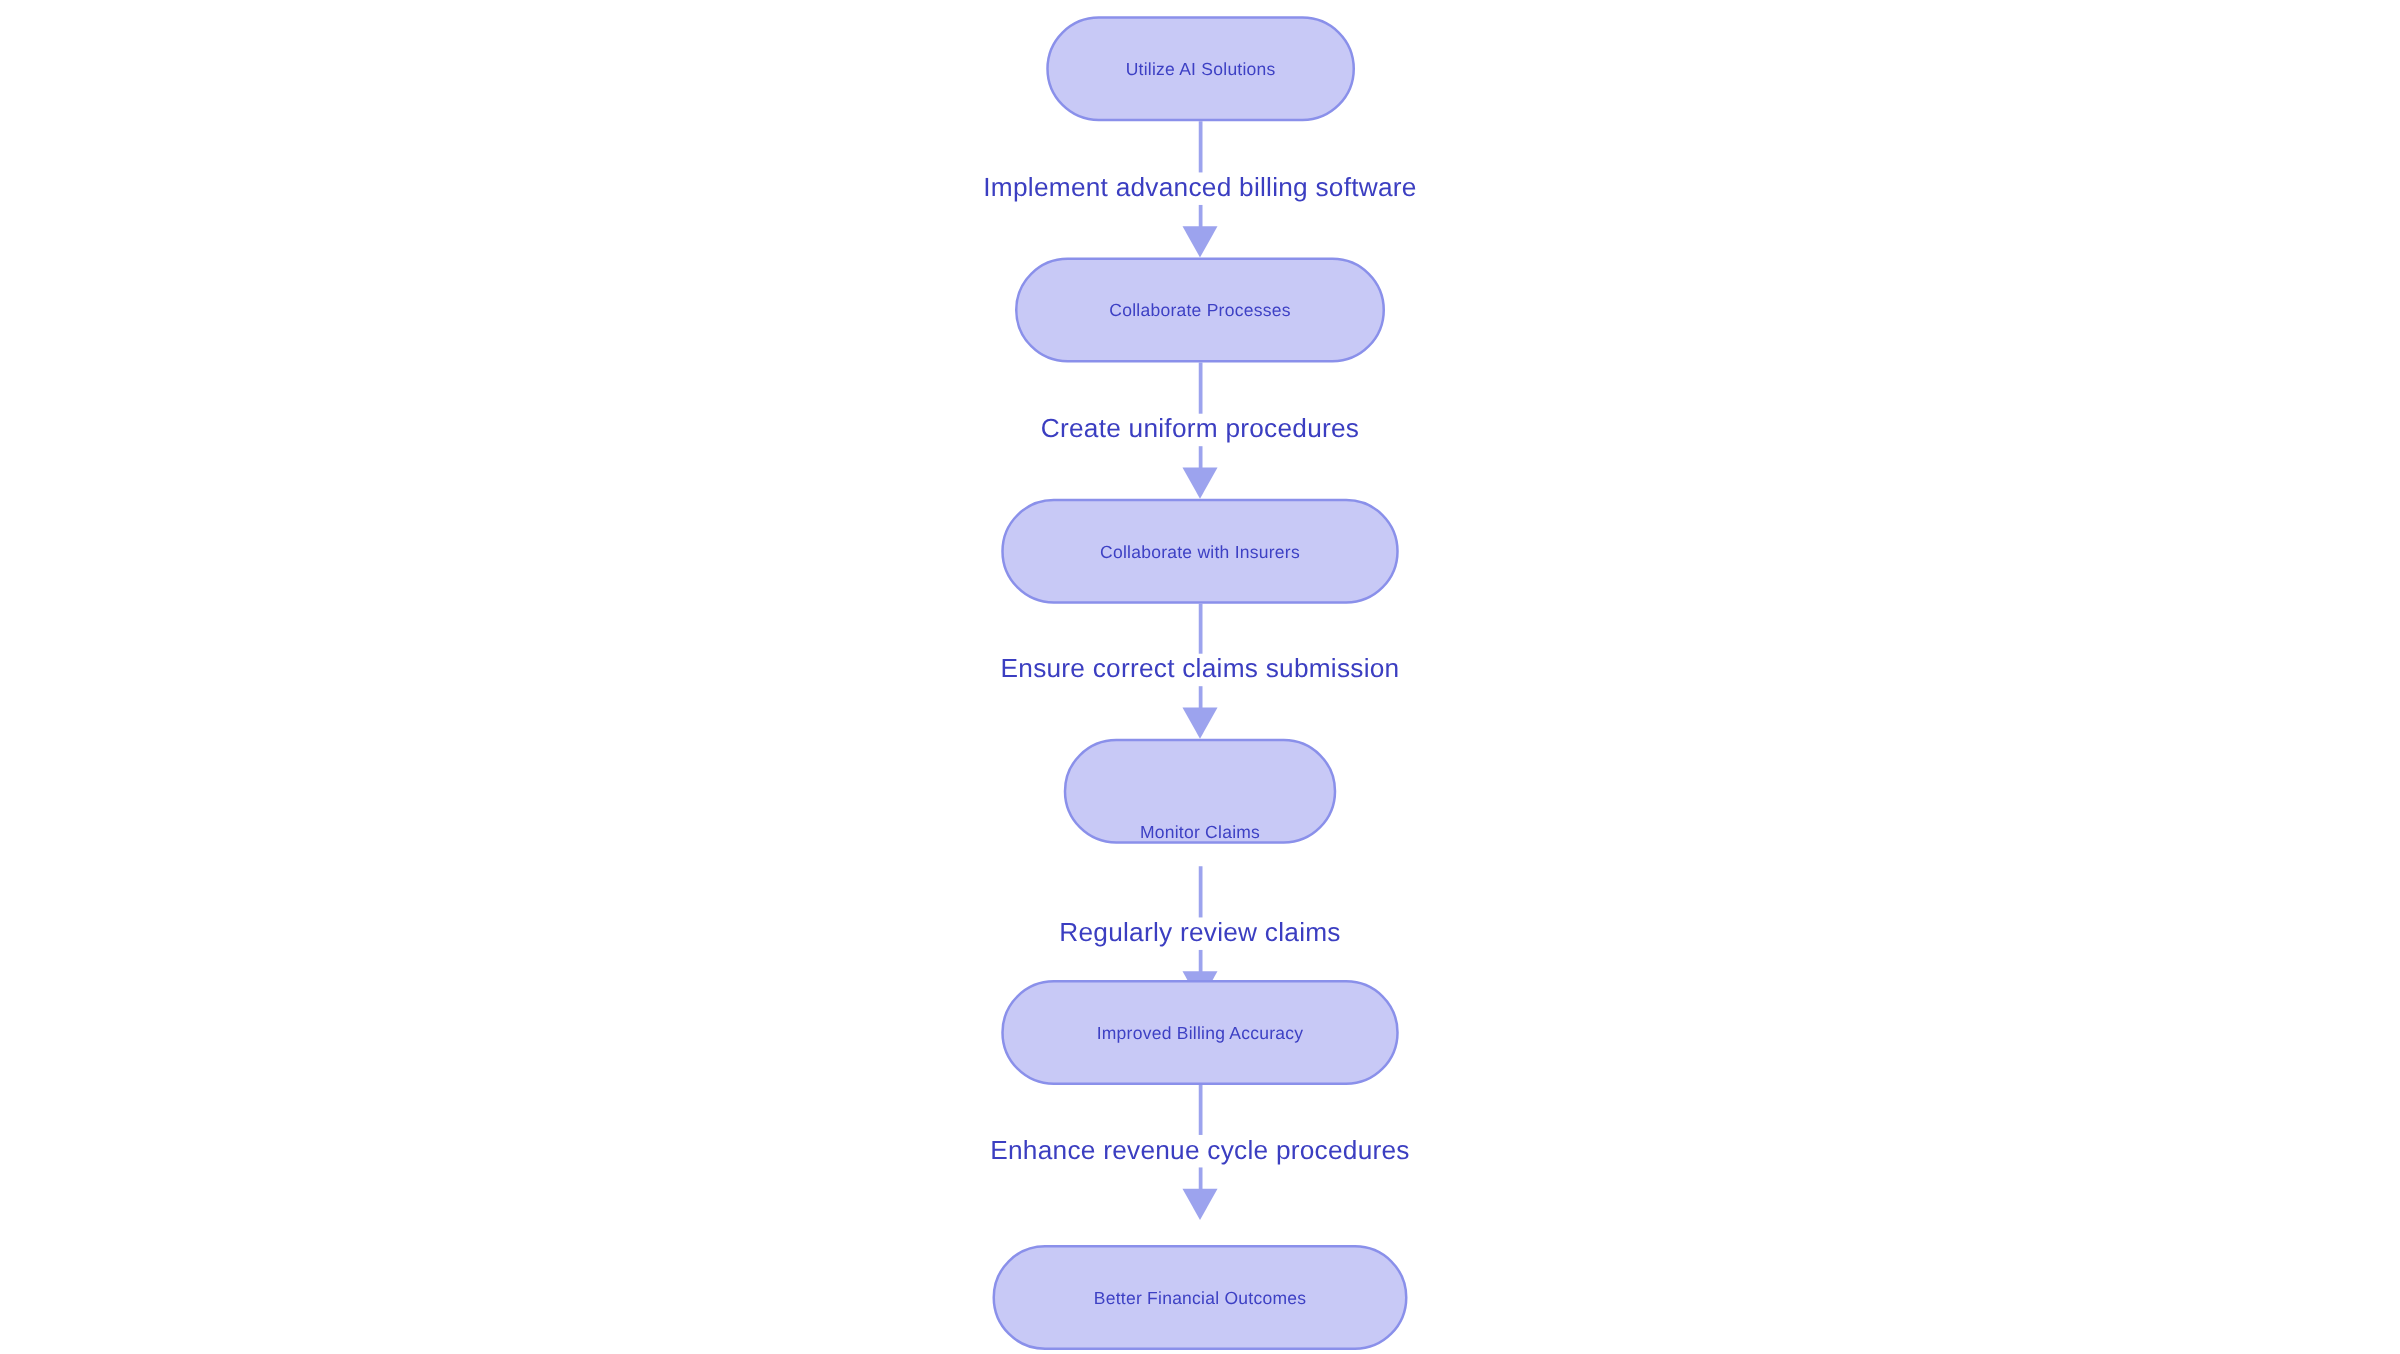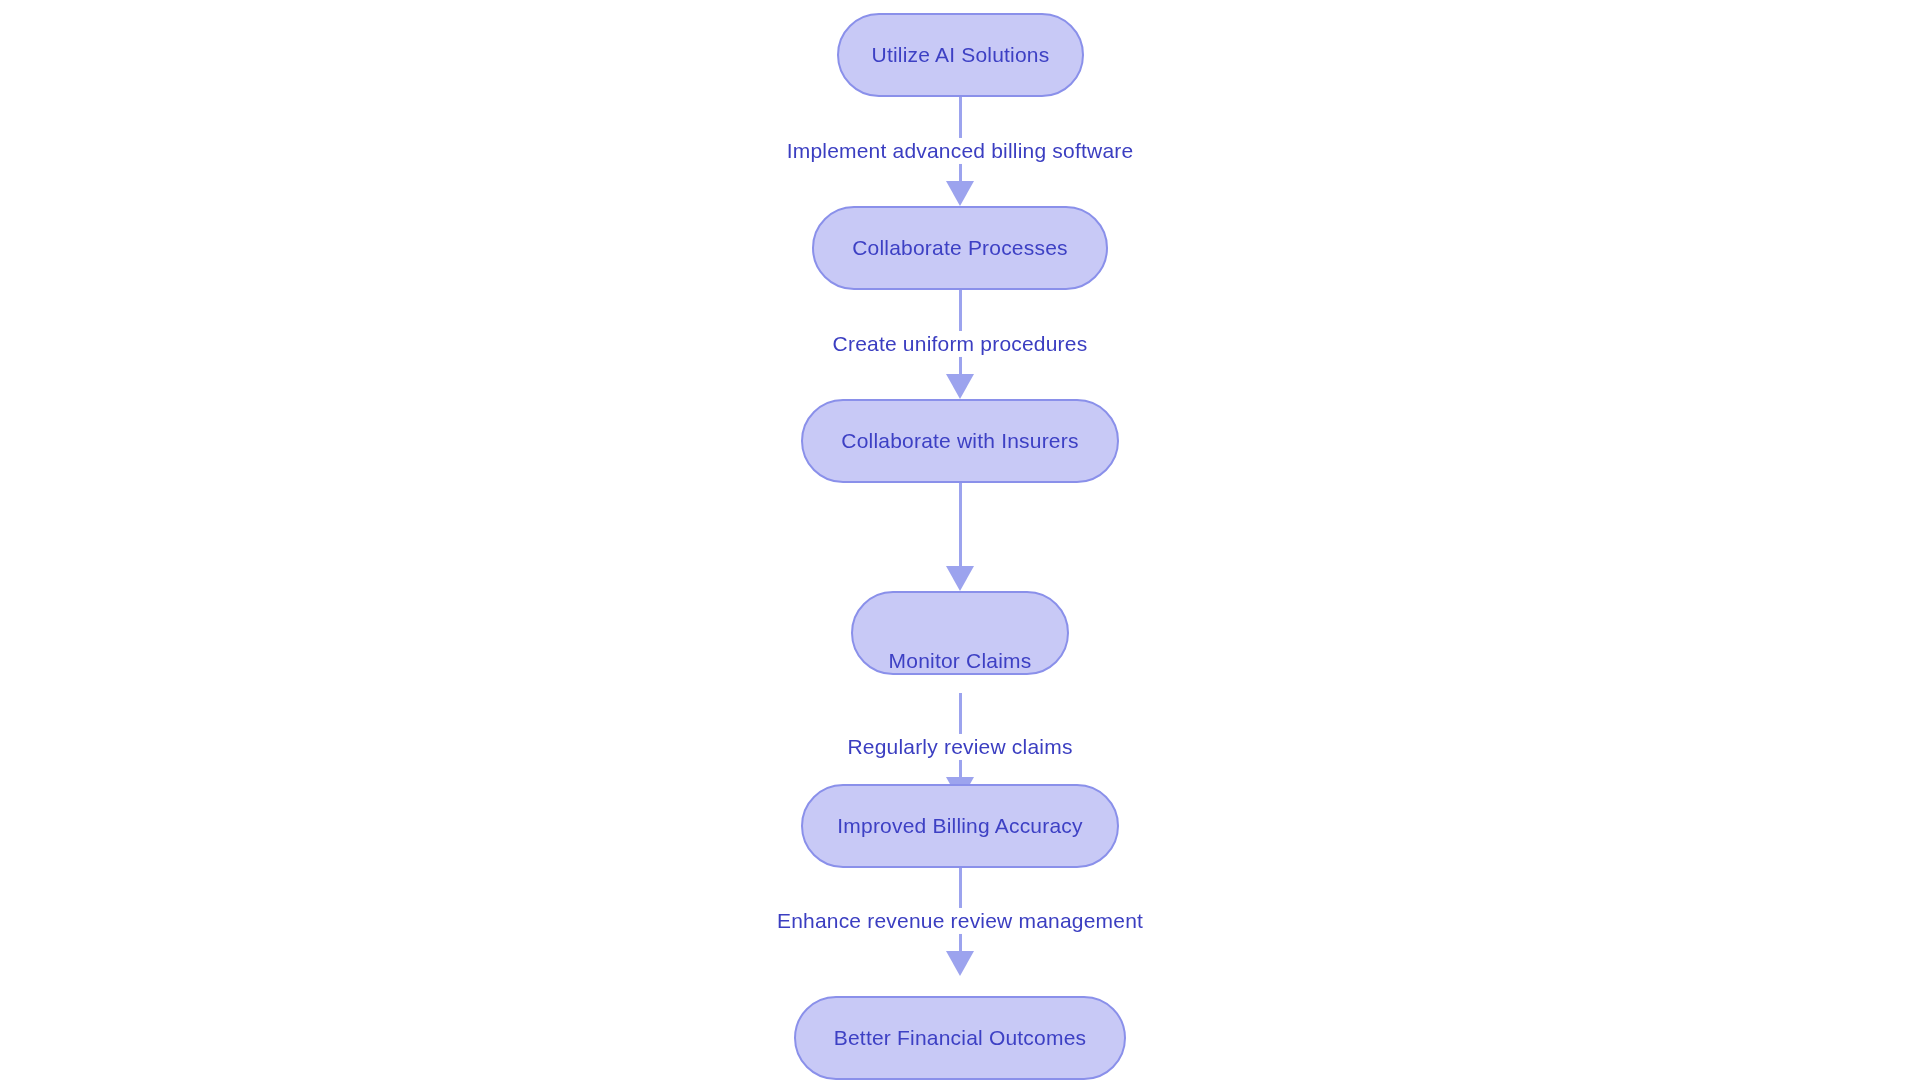--- a/index.html
+++ b/index.html
@@ -21,21 +21,21 @@
     position:absolute;inset:0;width:1920px;height:1083px;background:var(--canvas-bg);
   }
   .node{
     position:absolute;
     height:84px;
     border-radius:42px;
     background:var(--node-fill);
     border:2px solid var(--node-border);
     display:flex;align-items:center;justify-content:center;
     color:var(--node-text);
-    font-size:21px;
+    font-size:14px;
     letter-spacing:.2px;
     white-space:nowrap;
     z-index:2;
   }
   .n1{left:837px;top:13px;width:247px;}
   .n2{left:812px;top:206px;width:296px;}
   .n3{left:801px;top:399px;width:318px;}
   .n4{left:851px;top:591px;width:218px;align-items:flex-end;}
   .n5{left:801px;top:784px;width:318px;}
   .n6{left:794px;top:976px;width:332px;margin-top:20px;}
@@ -107,27 +107,28 @@
 
   <div class="edge e2">
     <div class="edge-line"></div>
     <div class="edge-arrow"></div>
     <div class="edge-label">Create uniform procedures</div>
   </div>
 
   <div class="edge e3">
     <div class="edge-line"></div>
     <div class="edge-arrow"></div>
+    <div class="edge-label">Ensure correct claims submission</div>
   </div>
 
   <div class="edge e4">
     <div class="edge-line"></div>
     <div class="edge-arrow"></div>
     <div class="edge-label">Regularly review claims</div>
   </div>
 
   <div class="edge e5">
     <div class="edge-line"></div>
     <div class="edge-arrow"></div>
-    <div class="edge-label">Enhance revenue review management</div>
+    <div class="edge-label">Enhance revenue cycle procedures</div>
   </div>
 
 </div>
 
 </body></html>

